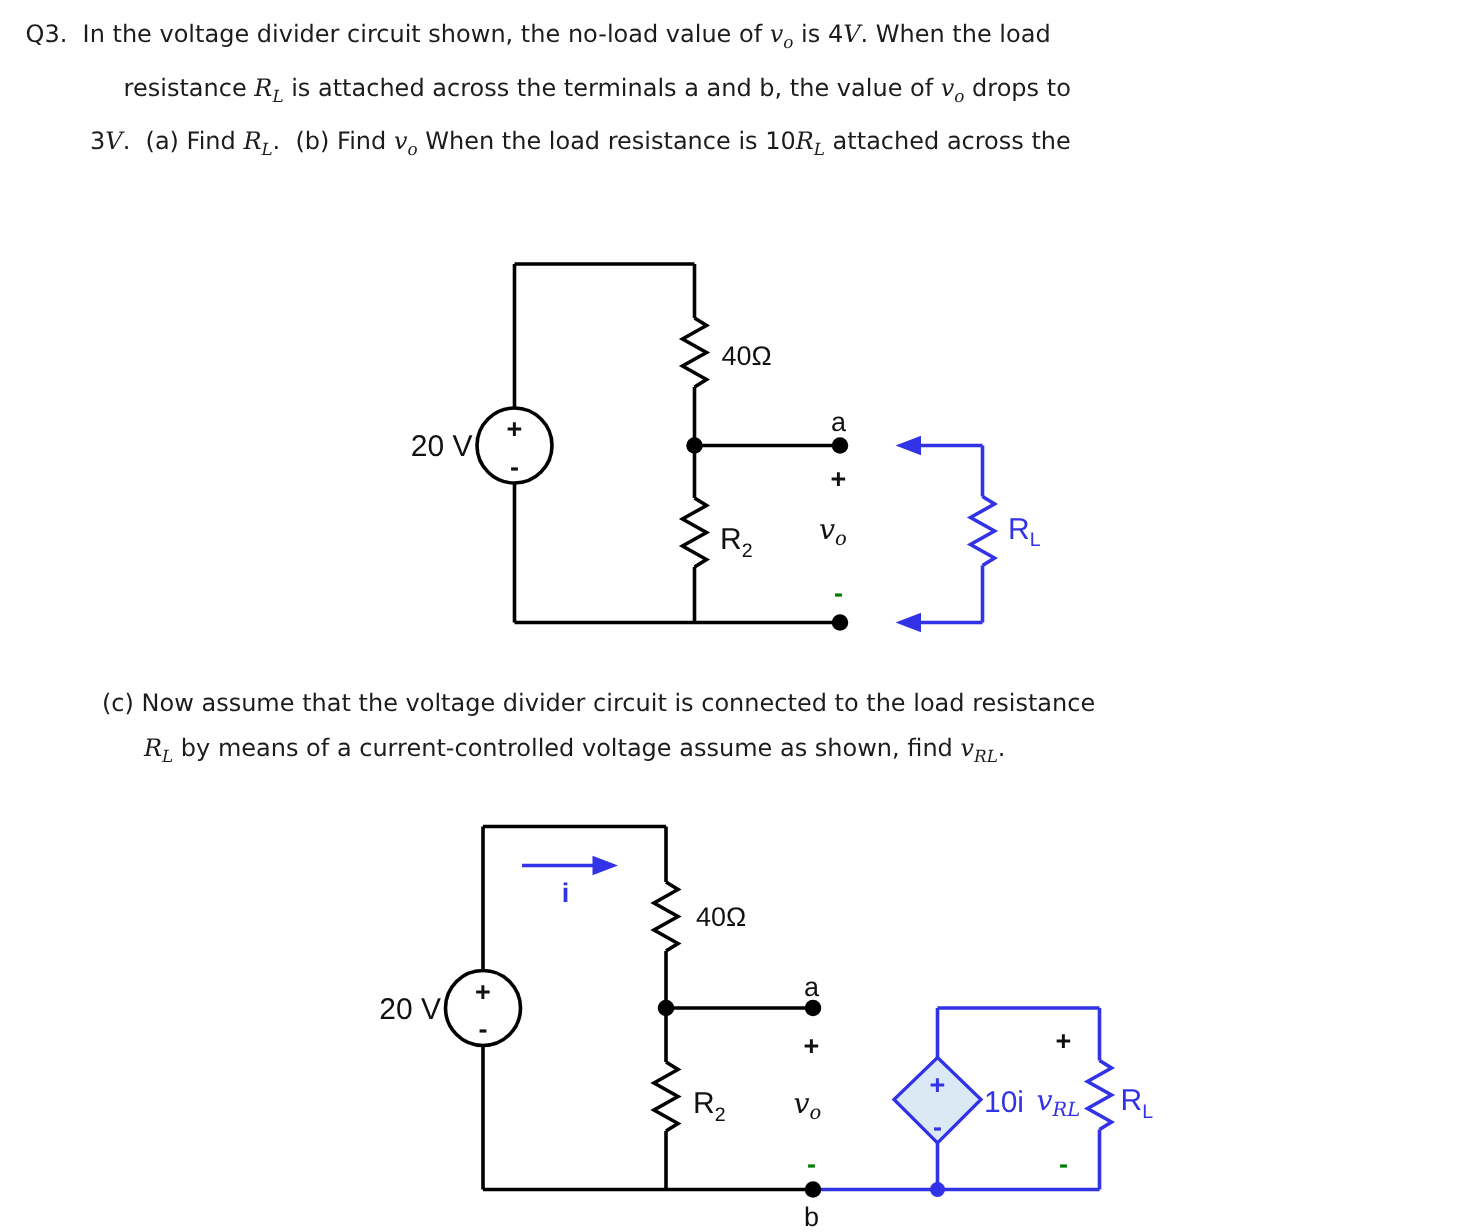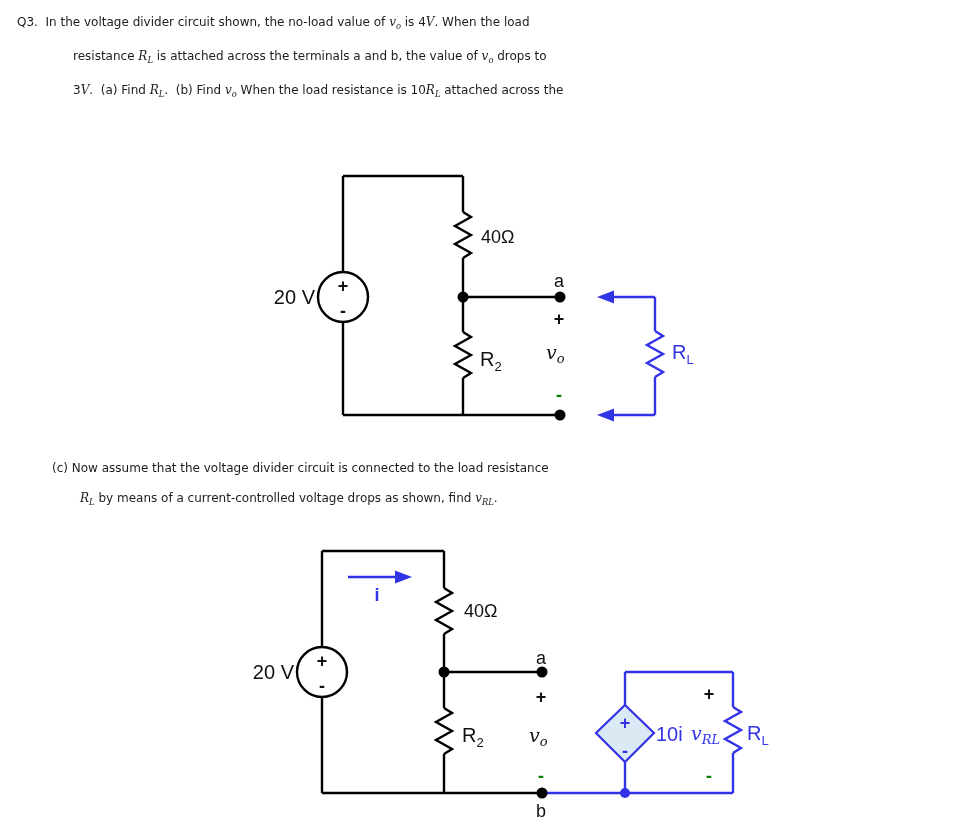--- a/index.html
+++ b/index.html
@@ -2,25 +2,25 @@
 <html style="--text: #1c1c1c; --wire: #000000; --blue: #3232e6; --green: #008000; --diamond_fill: #dbe9f5;"><head>
 <meta charset="utf-8">
 <style>
   :root{
     --text:#1c1c1c; --wire:#000000; --blue:#3232e6; --green:#008000; --diamond_fill:#dbe9f5;
   }
   html,body{margin:0;padding:0;}
   body{background:#ffffff;}
   #page{position:relative;width:971px;height:821px;background:#ffffff;overflow:hidden;
         font-family:"DejaVu Sans","Liberation Sans",sans-serif;color:var(--text);}
-  .q-block{position:absolute;font-size:12px;line-height:29.5px;color:var(--text);}
+  .q-block{position:absolute;font-size:16px;line-height:29.5px;color:var(--text);}
   #q-ab{left:17px;top:8px;}
-  #q-c{left:52px;top:454px;}
+  #q-c{left:68px;top:454px;}
   .q-line{white-space:pre;}
-  #q-ab .q-line + .q-line{margin-left:56px;}
+  #q-ab .q-line + .q-line{margin-left:43px;text-align:right;}
   #q-c .q-line + .q-line{margin-left:28px;}
   .seg-p{font-family:"DejaVu Sans","Liberation Sans",sans-serif;}
   .seg-m{font-family:"DejaVu Serif","Liberation Serif",serif;font-style:italic;}
   .seg-s{font-family:"DejaVu Serif","Liberation Serif",serif;font-style:italic;
          font-size:0.70em;vertical-align:sub;}
   svg{position:absolute;left:0;top:0;}
   .wire{stroke:var(--wire);stroke-width:2.4;fill:none;stroke-linejoin:miter;}
   .bwire{stroke:var(--blue);stroke-width:2.4;fill:none;stroke-linejoin:miter;}
   .dot{fill:var(--wire);stroke:none;}
   .bdot{fill:var(--blue);stroke:none;}
@@ -42,21 +42,21 @@
 <div id="page">
 
   <div id="q-ab" class="q-block">
     <div class="q-line"><span class="seg-p">Q3.  In the voltage divider circuit shown, the no-load value of </span><span class="seg-m">v</span><span class="seg-s">o</span><span class="seg-p"> is 4</span><span class="seg-m">V</span><span class="seg-p">. When the load</span></div>
     <div class="q-line"><span class="seg-p">resistance </span><span class="seg-m">R</span><span class="seg-s">L</span><span class="seg-p"> is attached across the terminals a and b, the value of </span><span class="seg-m">v</span><span class="seg-s">o</span><span class="seg-p"> drops to</span></div>
     <div class="q-line"><span class="seg-p">3</span><span class="seg-m">V</span><span class="seg-p">.  (a) Find </span><span class="seg-m">R</span><span class="seg-s">L</span><span class="seg-p">.  (b) Find </span><span class="seg-m">v</span><span class="seg-s">o</span><span class="seg-p"> When the load resistance is 10</span><span class="seg-m">R</span><span class="seg-s">L</span><span class="seg-p"> attached across the</span></div>
   </div>
 
   <div id="q-c" class="q-block">
     <div class="q-line"><span class="seg-p">(c) Now assume that the voltage divider circuit is connected to the load resistance</span></div>
-    <div class="q-line"><span class="seg-m">R</span><span class="seg-s">L</span><span class="seg-p"> by means of a current-controlled voltage drops as shown, find </span><span class="seg-m">v</span><span class="seg-s">RL</span><span class="seg-p">.</span></div>
+    <div class="q-line"><span class="seg-m">R</span><span class="seg-s">L</span><span class="seg-p"> by means of a current-controlled voltage assume as shown, find </span><span class="seg-m">v</span><span class="seg-s">RL</span><span class="seg-p">.</span></div>
   </div>
 
   <svg width="971" height="821" viewBox="0 0 971 821">
 
     <g>
       <g>
         <line class="wire" x1="343" y1="176" x2="463" y2="176"></line>
         <line class="wire" x1="343" y1="176" x2="343" y2="272"></line>
         <line class="wire" x1="343" y1="322" x2="343" y2="415"></line>
         <line class="wire" x1="343" y1="415" x2="560" y2="415"></line>

